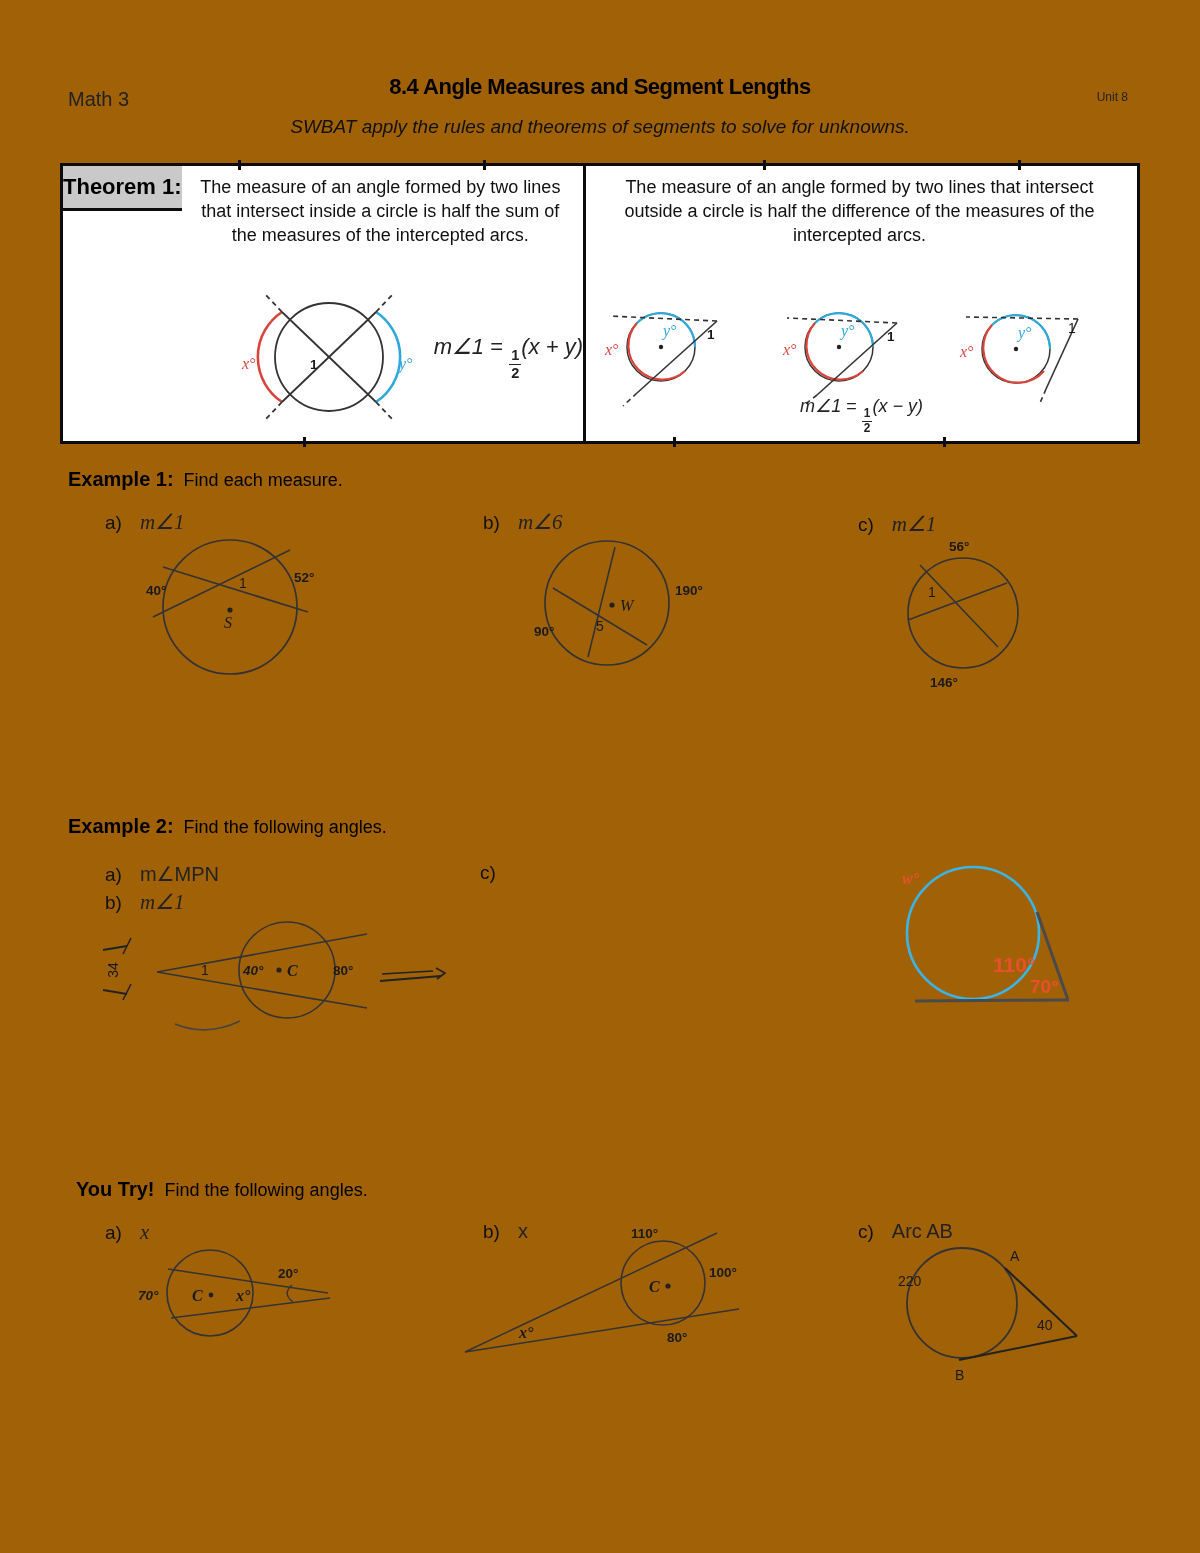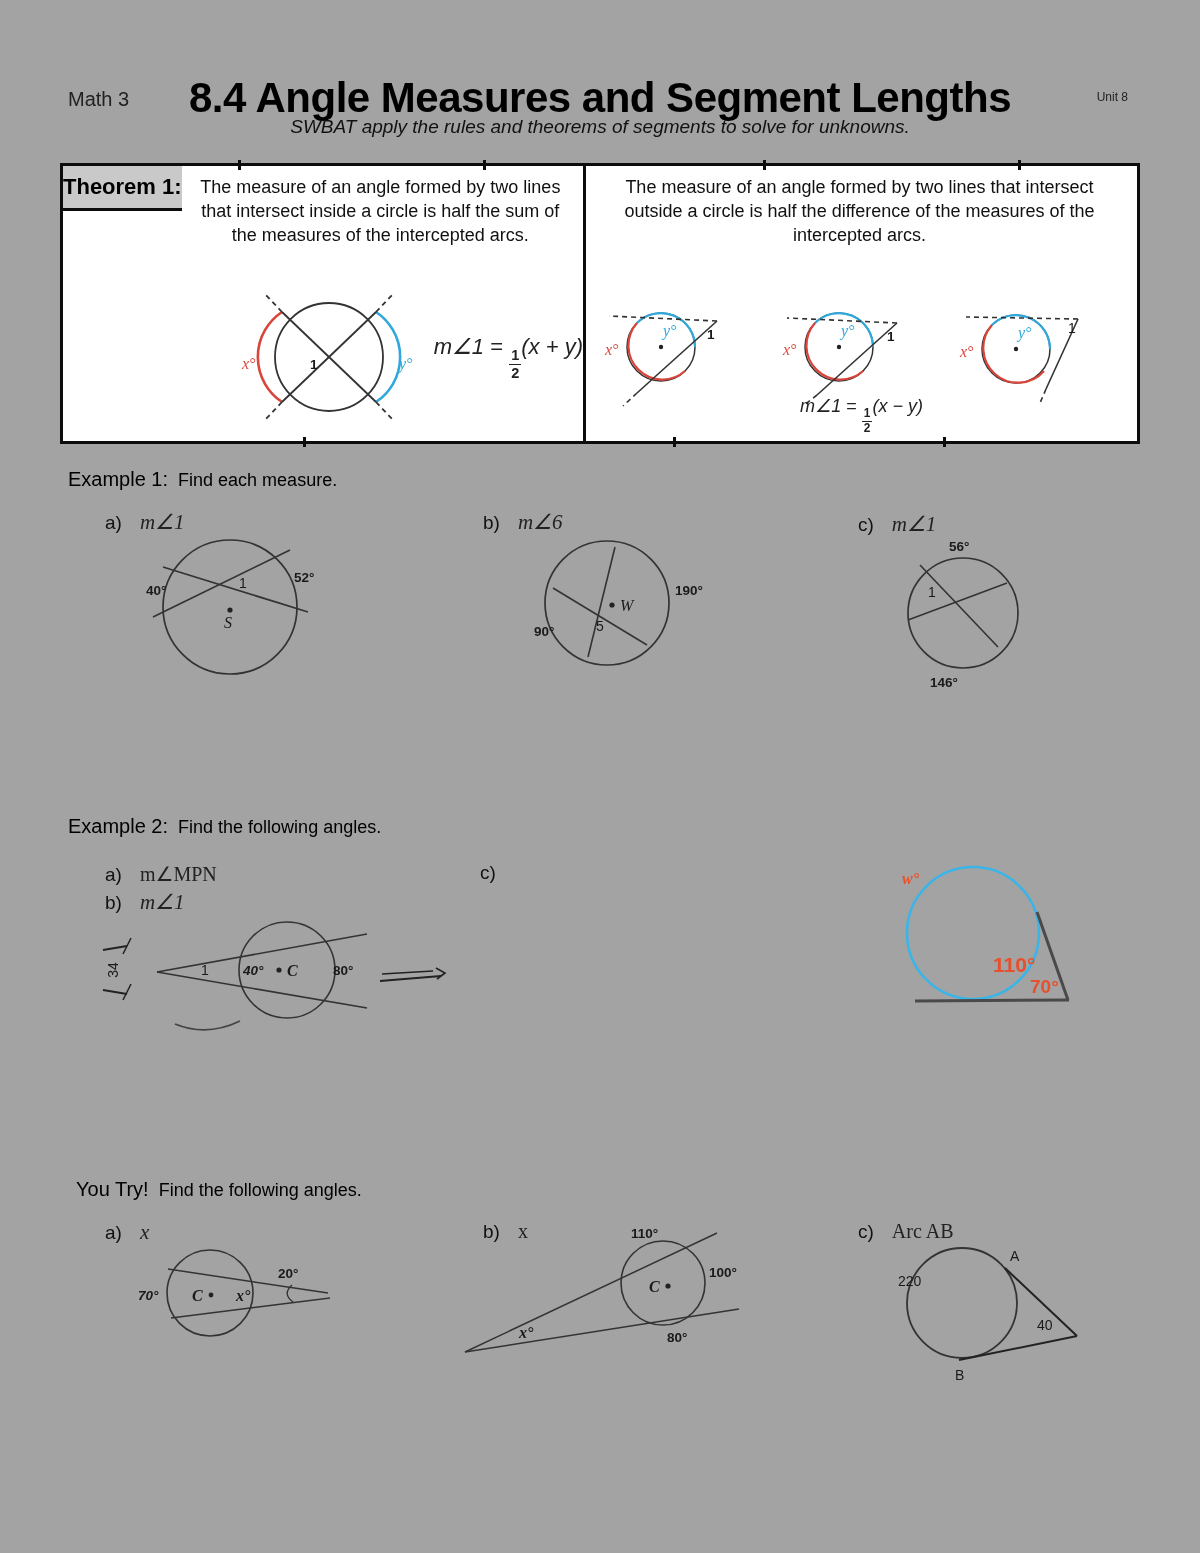--- a/index.html
+++ b/index.html
@@ -1,49 +1,49 @@
 <!DOCTYPE html>
 <html><head>
 <meta charset="utf-8">
 <style>
   html,body{margin:0;padding:0;background:#fff;}
-  .page{position:relative;width:1200px;height:1553px;background:#a3a3a3;
+  .page{position:relative;width:1200px;height:1553px;background:#a16207;
         font-family:"Liberation Sans",sans-serif;color:#1a1a1a;overflow:hidden;}
   .abs{position:absolute;}
 
   
   .course{font-size:20px;color:#222;}
   .unit{font-size:12px;color:#222;}
-  .title{width:100%;text-align:center;font-size:42px;font-weight:900;letter-spacing:-0.5px;color:#000;}
+  .title{width:100%;text-align:center;font-size:22px;font-weight:900;letter-spacing:-0.5px;color:#000;}
   .objective{width:100%;text-align:center;font-size:19px;font-style:italic;color:#111;}
 
   
   .ttable{left:60px;top:163px;width:1080px;height:281px;border:3px solid #0c0c0c;display:flex;box-sizing:border-box;background:#fff;}
   .tcol{display:flex;flex-direction:row;box-sizing:border-box;}
   .tcol.left{width:523px;border-right:3px solid #0c0c0c;}
   .tcol.right{flex:1;}
   .thead{height:42px;background:#c9c9c9;border-bottom:3px solid #0c0c0c;display:flex;align-items:center;justify-content:center;
          font-size:22px;font-weight:bold;color:#000;}
   .tbody{flex:1;position:relative;}
   .tpar{padding:10px 18px 0 14px;text-align:center;font-size:18px;line-height:1.32;color:#111;}
   .figrow{position:absolute;left:0;right:0;bottom:4px;display:flex;align-items:center;}
   .formula{font-family:Liberation Sans, sans-serif;font-style:italic;font-size:22px;color:#222;white-space:nowrap;}
   .formula .frac{display:inline-flex;flex-direction:column;align-items:center;line-height:1;font-size:0.66em;vertical-align:-0.45em;font-style:normal;font-weight:bold;}
   .formula .frac .num{border-bottom:1.6px solid #222;padding:0 2px 1px 2px;}
   .formula .frac .den{padding-top:1px;}
   .tick{position:absolute;background:#0c0c0c;}
 
   
   .shead{font-size:20px;color:#000;}
-  .shead b{font-weight:400;text-align:right;}
+  .shead b{font-weight:700;text-align:right;}
   .shead .instr{font-weight:normal;font-size:18px;margin-left:10px;}
 
   .plabel{font-size:19px;color:#111;}
   .prompt{font-family:"Liberation Serif",serif;font-style:italic;font-size:21px;color:#222;margin-left:18px;}
-  .prompt.sans{font-family:Liberation Serif, serif;font-style:normal;font-size:20px;text-align:center;}
+  .prompt.sans{font-family:Liberation Sans, sans-serif;font-style:normal;font-size:20px;text-align:center;}
   .prow{display:flex;align-items:baseline;}
 
   
   text{font-family:"Liberation Sans",sans-serif;}
   .sl{font-size:13.5px;font-weight:700;fill:#1a1a1a;}
   .sln{font-size:14px;font-weight:400;fill:#1a1a1a;}
   .mi{font-family:"Liberation Serif",serif;font-style:italic;font-size:16px;fill:#1a1a1a;}
   .red{fill:#d9453a;}
   .blue{fill:#2fa8dc;}
   .org{fill:#e8502d;}

